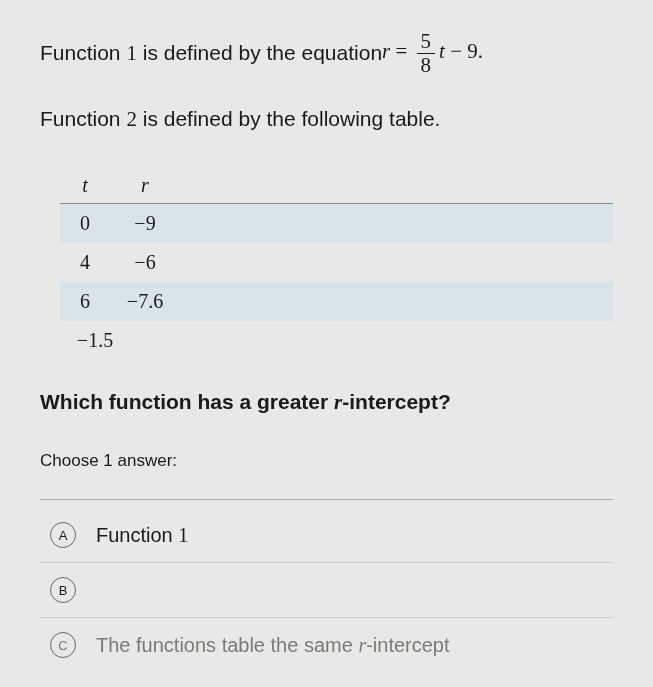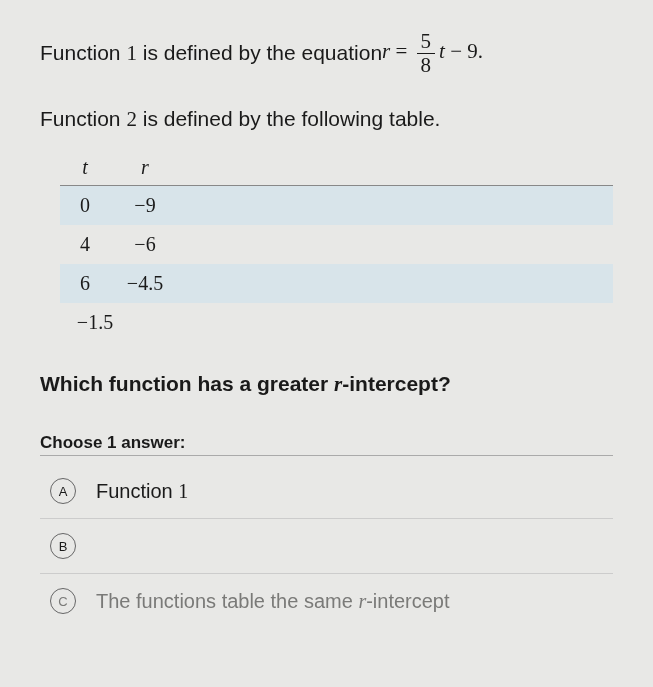--- a/index.html
+++ b/index.html
@@ -46,21 +46,21 @@
       padding: 0 4px;
       line-height: 1.1;
     }
     .fraction .den {
       padding: 0 4px;
       line-height: 1.1;
     }
     .statement2 {
       font-size: 21px;
       font-family: Arial, sans-serif;
-      margin-bottom: 18px;
+      margin-bottom: 36px;
     }
     .table {
       margin-left: 20px;
       margin-bottom: 30px;
       font-family: 'Times New Roman', serif;
       font-size: 20px;
     }
     .table-header {
       display: flex;
       border-bottom: 1.5px solid #888;
@@ -87,22 +87,22 @@
     }
     .question {
       font-size: 21px;
       font-family: Arial, sans-serif;
       font-weight: bold;
       margin-bottom: 36px;
     }
     .choose {
       font-size: 17px;
       font-family: Arial, sans-serif;
-      font-weight: bold;
-      margin-bottom: 2px;
+      font-weight: normal;
+      margin-bottom: 28px;
     }
     .hr {
       border: none;
       border-top: 1px solid #aaa;
       margin-bottom: 8px;
     }
     .choice {
       display: flex;
       align-items: center;
       padding: 14px 10px;
@@ -162,21 +162,21 @@
   <div class="table-row shaded">
     <div class="cell cell-t">0</div>
     <div class="cell cell-r">−9</div>
   </div>
   <div class="table-row">
     <div class="cell cell-t">4</div>
     <div class="cell cell-r">−6</div>
   </div>
   <div class="table-row shaded">
     <div class="cell cell-t">6</div>
-    <div class="cell cell-r">−4.5</div>
+    <div class="cell cell-r">−7.6</div>
   </div>
   <div class="table-row">
     <div class="cell cell-r">−1.5</div>
   </div>
 </div>
 
 <div class="question">
   <span>Which function has a greater </span><span class="math-var" style="font-weight:bold">r</span><span>-intercept?</span>
 </div>
 

